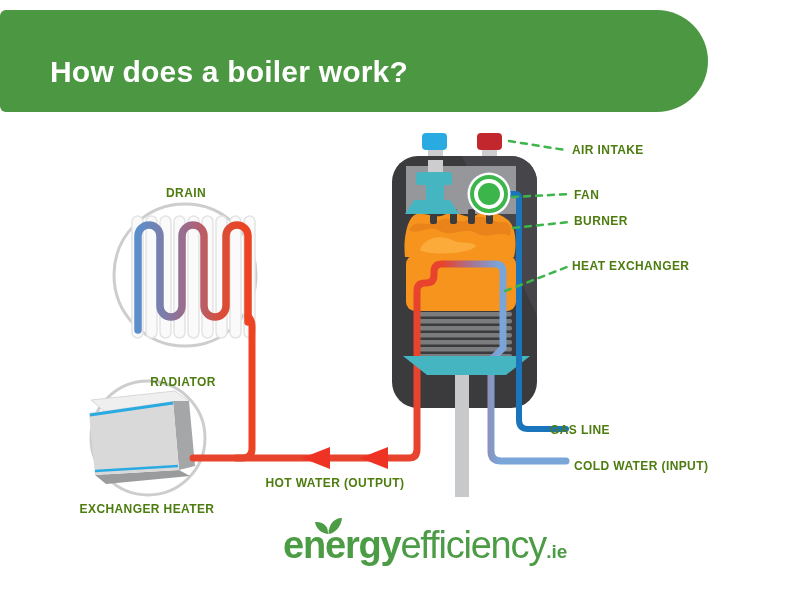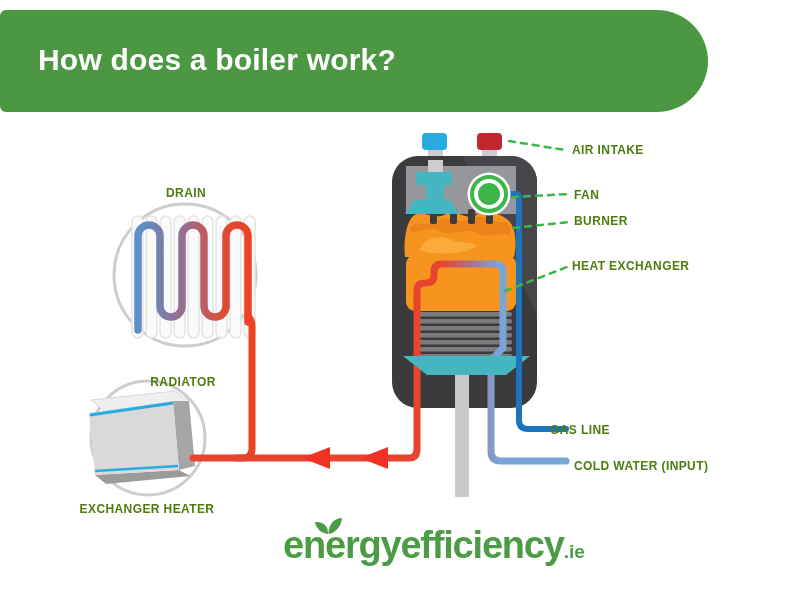--- a/index.html
+++ b/index.html
@@ -1,33 +1,33 @@
 <!DOCTYPE html>
 <html><head>
 <meta charset="utf-8">
 <style>
   html,body{margin:0;padding:0;background:#fff;}
   #stage{position:relative;width:800px;height:600px;overflow:hidden;background:#fff;
          font-family:"Liberation Sans",sans-serif;}
   
   #banner{position:absolute;left:0;top:10px;width:708px;height:102px;
           background:#4B9742;border-radius:6px 52px 52px 6px;}
-  #banner h1{margin:0;position:absolute;left:38px;top:50%;transform:translateY(-54%);
+  #banner h1{margin:12px;position:absolute;left:38px;top:50%;transform:translateY(-54%);
              color:#fff;font-size:30px;font-weight:700;letter-spacing:.2px;}
   
   #art{position:absolute;left:0;top:0;width:800px;height:600px;}
   
   .lbl{position:absolute;font-size:12px;font-weight:700;color:#4d7c0f;
        letter-spacing:.4px;white-space:nowrap;}
   .lbl.ctr{transform:translateX(-50%);}
   
   #logo{position:absolute;left:283px;top:526px;white-space:nowrap;color:#4C9B45;
         font-size:38px;letter-spacing:-1.2px;line-height:38px;}
   #logo .b{font-weight:700;text-align:right;}
-  #logo .l{font-weight:700;}
+  #logo .l{font-weight:400;}
   #logo .tld{font-size:19px;font-weight:700;letter-spacing:0;}
   #leaf{position:absolute;left:314px;top:517px;}
 </style>
 </head>
 <body>
 
 <div id="stage">
 
   <div id="banner">
     <h1>How does a boiler work?</h1>
@@ -150,20 +150,21 @@
       <path d="M509,141 L565,150"></path>
       <path d="M512,197 L570,194"></path>
       <path d="M513,228 L570,222"></path>
       <path d="M505,291 L567,267"></path>
     </g>
   </svg>
 
   <div class="lbl ctr" style="left:186px;top:186px">DRAIN</div>
   <div class="lbl ctr" style="left:183px;top:375px">RADIATOR</div>
   <div class="lbl ctr" style="left:147px;top:502px">EXCHANGER HEATER</div>
+  <div class="lbl ctr" style="left:335px;top:476px">HOT WATER (OUTPUT)</div>
   <div class="lbl" style="left:550px;top:423px">GAS LINE</div>
   <div class="lbl" style="left:574px;top:459px">COLD WATER (INPUT)</div>
   <div class="lbl" style="left:572px;top:143px">AIR INTAKE</div>
   <div class="lbl" style="left:574px;top:188px">FAN</div>
   <div class="lbl" style="left:574px;top:214px">BURNER</div>
   <div class="lbl" style="left:572px;top:259px">HEAT EXCHANGER</div>
 
   <div id="logo"><span class="b">energy</span><span class="l">efficiency</span><span class="tld">.ie</span></div>
   <svg id="leaf" width="30" height="18" viewBox="0 0 30 18">
     <path d="M15,17 C15,10 9,4 1,5 C2,12 8,17 15,17 Z" fill="#4C9B45"></path>

